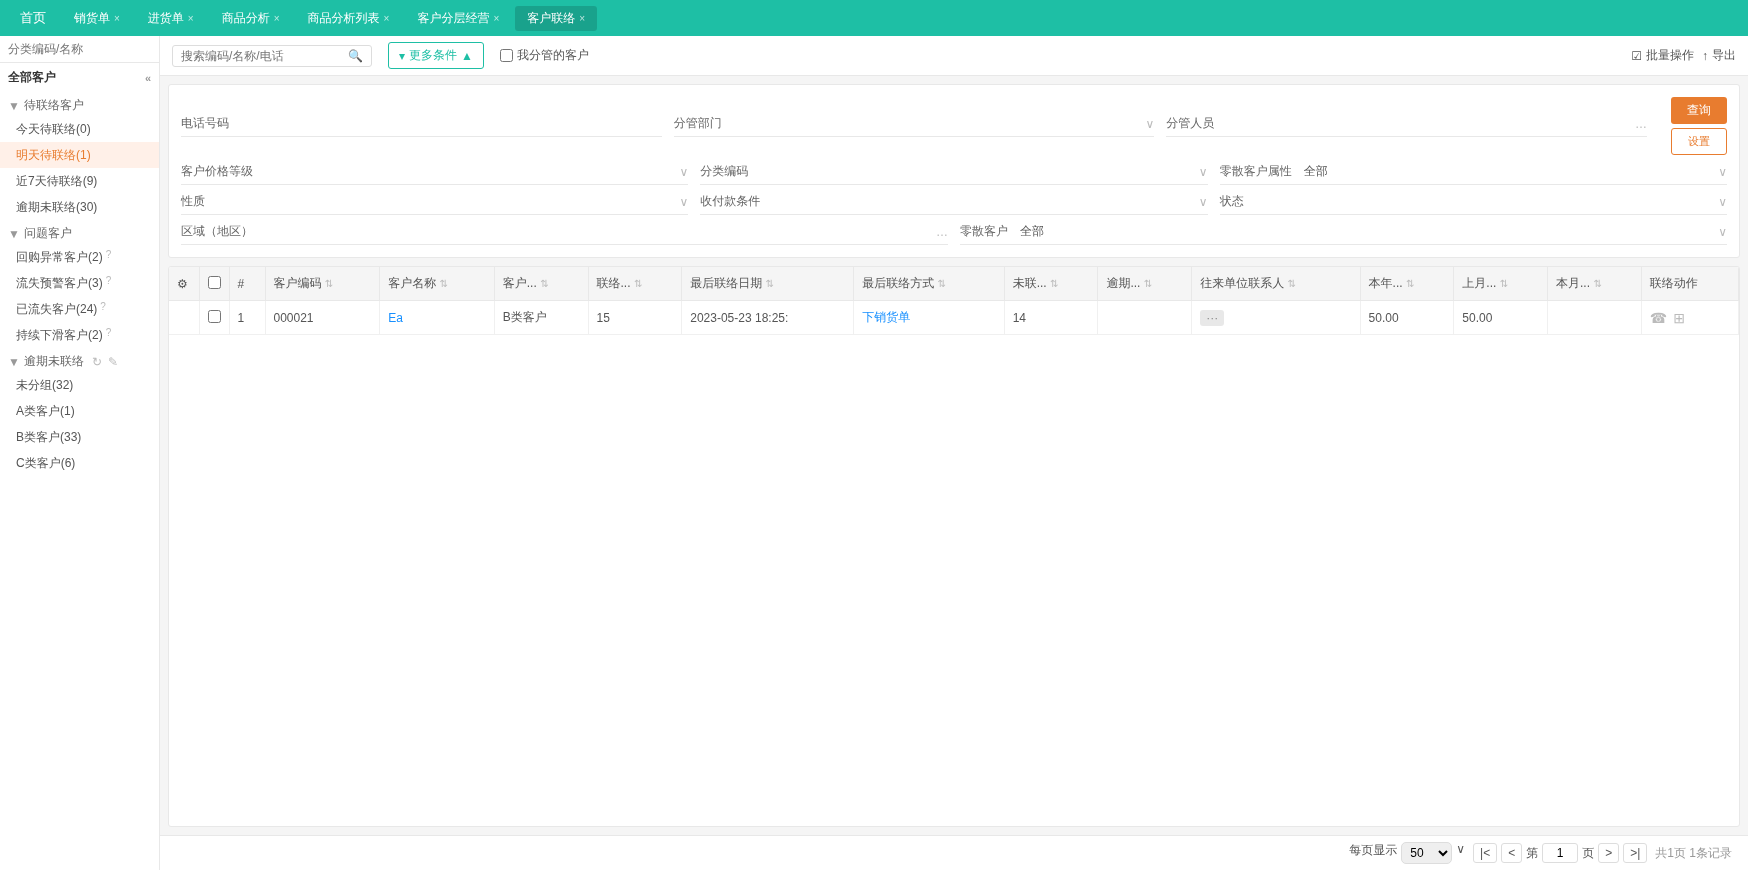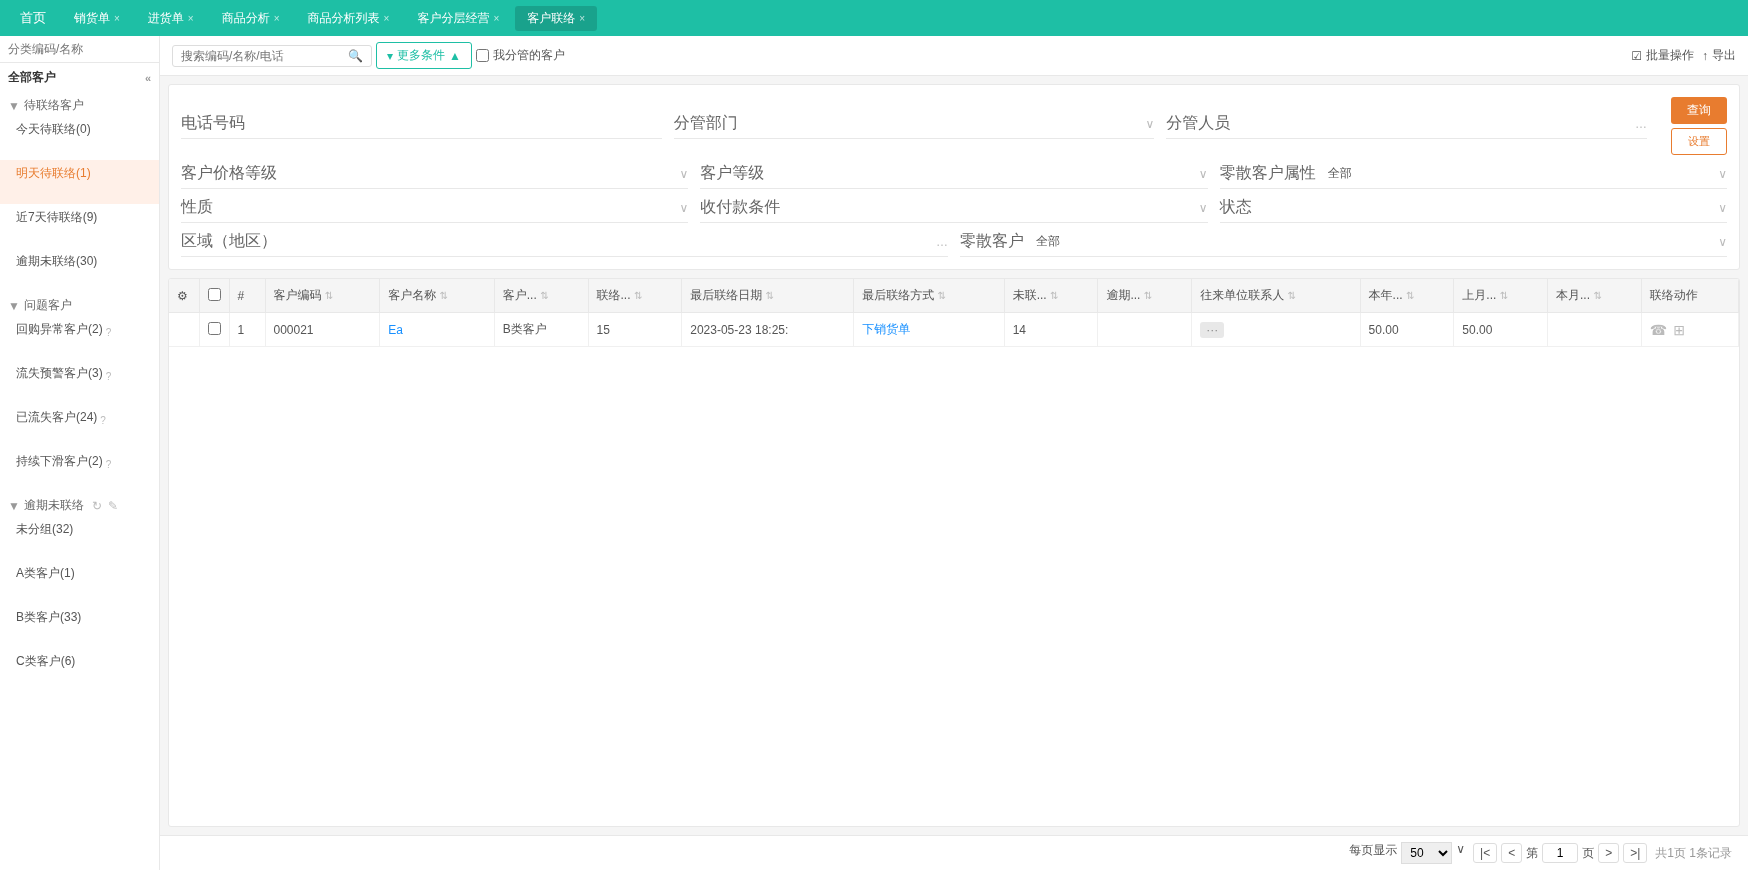--- a/index.html
+++ b/index.html
@@ -75,25 +75,25 @@
       padding: 5px 8px 2px 8px;
       color: #666;
       font-size: 11px;
       display: flex;
       align-items: center;
       gap: 4px;
     }
     .sidebar-group-label .arrow { color: #999; }
 
     .sidebar-item {
-      padding: 5px 8px 22px 16px;
+      padding: 5px 8px 4px 16px;
       color: #555;
       cursor: pointer;
       display: flex;
-      align-items: flex-end;
+      align-items: flex-start;
       gap: 3px;
     }
     .sidebar-item.active { background: #fff0e8; color: #e87c2f; }
     .sidebar-item.highlighted { background: #fff0e8; }
 
     .sidebar-help-icon { color: #bbb; font-size: 10px; }
 
     
     .content-area {
       flex: 1;
@@ -103,21 +103,21 @@
       background: #f5f5f5;
     }
 
     
     .toolbar {
       display: flex;
       align-items: center;
       padding: 6px 12px;
       background: #fff;
       border-bottom: 1px solid #e8e8e8;
-      gap: 4px;
+      gap: 16px;
     }
     .search-input-wrapper {
       display: flex;
       align-items: center;
       border: 1px solid #ddd;
       border-radius: 3px;
       padding: 3px 8px;
       gap: 4px;
       width: 200px;
     }
@@ -166,21 +166,21 @@
       align-items: center;
       flex: 1;
       border-bottom: 1px solid #e8e8e8;
       padding-bottom: 4px;
       min-width: 0;
     }
     .filter-field label {
       color: #666;
       white-space: nowrap;
       margin-right: 8px;
-      font-size: 16px;
+      font-size: 12px;
     }
     .filter-field input {
       flex: 1;
       border: none;
       outline: none;
       font-size: 12px;
     }
     .filter-field .dropdown-arrow {
       color: #bbb;
       cursor: pointer;
@@ -268,21 +268,21 @@
       gap: 8px;
       color: #555;
     }
     .footer-page-size {
       display: flex;
       align-items: flex-start;
       gap: 4px;
     }
     .footer-page-size select {
       border: 1px solid #ddd;
-      border-radius: 0;
+      border-radius: 5px;
       padding: 2px 4px;
       font-size: 12px;
     }
     .footer-nav {
       display: flex;
       align-items: center;
       gap: 4px;
     }
     .footer-nav-btn {
       border: 1px solid #ddd;
@@ -461,21 +461,21 @@
           <button class="btn-set">设置</button>
         </div>
       </div>
 
       <div class="filter-row">
         <div class="filter-field" style="flex:2;">
           <label>客户价格等级</label>
           <span class="dropdown-arrow">∨</span>
         </div>
         <div class="filter-field" style="flex:2;">
-          <label>客户等级</label>
+          <label>分类编码</label>
           <span class="dropdown-arrow">∨</span>
         </div>
         <div class="filter-field" style="flex:2;justify-content:flex-end;">
           <label>零散客户属性</label>
           <span style="color:#555;margin-left:4px;">全部</span>
           <span class="dropdown-arrow" style="margin-left:auto;">∨</span>
         </div>
       </div>
 
       <div class="filter-row">

